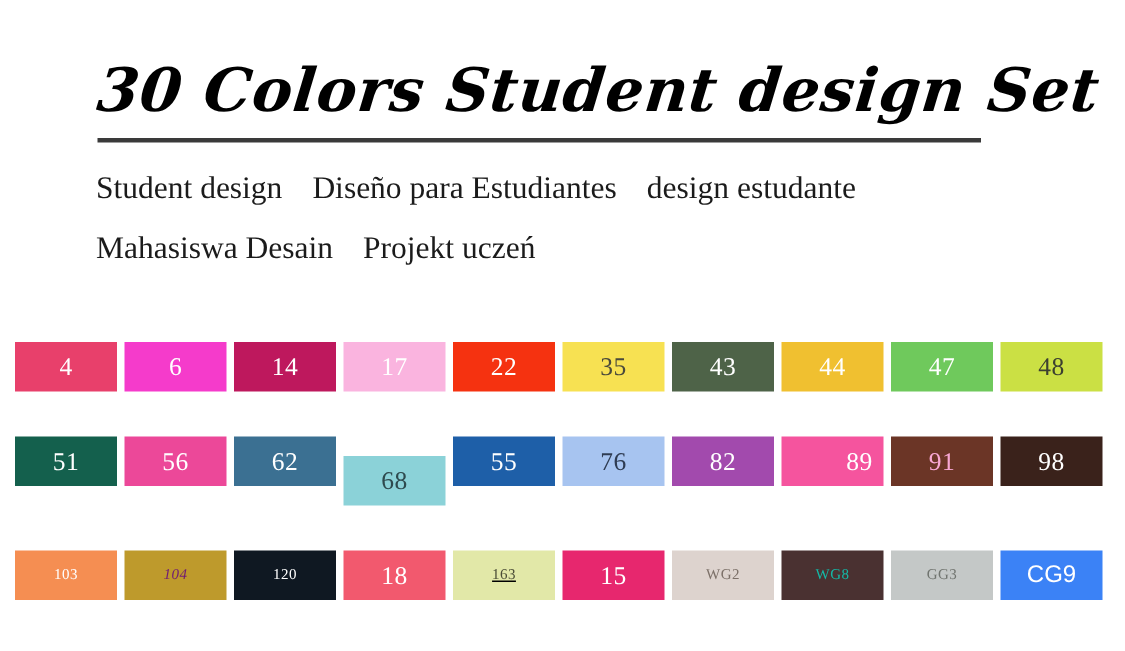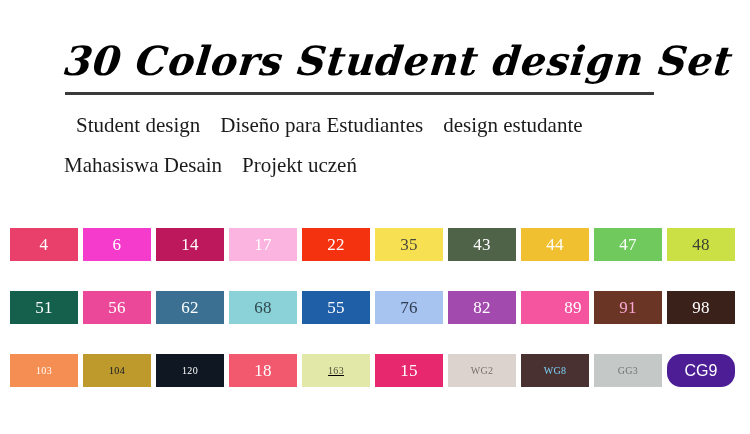--- a/index.html
+++ b/index.html
@@ -60,21 +60,21 @@
 
   .subtitle-line {
     position: absolute;
     left: 64px;
     font-family: "Liberation Serif", "DejaVu Serif", serif;
     font-size: 21px;
     line-height: 26px;
     color: #1b1b1b;
     white-space: nowrap;
   }
-  .subtitle-line.line-1 { top: 112px; margin-left: 12px; }
+  .subtitle-line.line-1 { top: 112px; }
   .subtitle-line.line-2 { top: 152px; }
 
   .subtitle-seg { display: inline-block; }
   .subtitle-seg + .subtitle-seg { margin-left: 20px; }
 
   
   .swatch-grid {
     position: absolute;
     left: 10px;
     top: 228px;
@@ -166,21 +166,21 @@
       <div class="swatch-row">
         <div class="swatch" style="background: rgb(20, 96, 77);">
           <span class="swatch-label" style="color: rgb(255, 255, 255);">51</span>
         </div>
         <div class="swatch" style="background: #ec4899;">
           <span class="swatch-label" style="color: rgb(255, 255, 255);">56</span>
         </div>
         <div class="swatch" style="background: rgb(59, 112, 146);">
           <span class="swatch-label" style="color: rgb(255, 255, 255);">62</span>
         </div>
-        <div class="swatch" style="background: rgb(139, 210, 216);">
+        <div class="swatch" style="background: rgb(139, 210, 216); margin-top: 13px;">
           <span class="swatch-label" style="color: rgb(46, 74, 78);">68</span>
         </div>
         <div class="swatch" style="background: rgb(30, 95, 168);">
           <span class="swatch-label" style="color: rgb(255, 255, 255);">55</span>
         </div>
         <div class="swatch" style="background: rgb(167, 196, 240);">
           <span class="swatch-label" style="color: rgb(47, 60, 82);">76</span>
         </div>
         <div class="swatch" style="background: rgb(162, 74, 173);">
           <span class="swatch-label" style="color: rgb(255, 255, 255);">82</span>
@@ -193,42 +193,42 @@
         </div>
         <div class="swatch" style="background: rgb(58, 34, 27);">
           <span class="swatch-label" style="color: rgb(255, 255, 255);">98</span>
         </div>
       </div>
       <div class="swatch-row">
         <div class="swatch small-label" style="background: rgb(245, 142, 82);">
           <span class="swatch-label" style="color: rgb(255, 255, 255);">103</span>
         </div>
         <div class="swatch small-label" style="background: rgb(190, 154, 44);">
-          <span class="swatch-label" style="color: #0f172a;">104</span>
+          <span class="swatch-label" style="color: #701a75; font-style: italic;">104</span>
         </div>
         <div class="swatch small-label" style="background: rgb(15, 24, 34);">
           <span class="swatch-label" style="color: rgb(255, 255, 255);">120</span>
         </div>
         <div class="swatch" style="background: rgb(242, 89, 110);">
           <span class="swatch-label" style="color: rgb(255, 255, 255);">18</span>
         </div>
         <div class="swatch small-label" style="background: rgb(226, 232, 168); text-decoration: underline;">
           <span class="swatch-label" style="color: rgb(74, 76, 54);">163</span>
         </div>
         <div class="swatch" style="background: rgb(231, 39, 110);">
           <span class="swatch-label" style="color: rgb(255, 255, 255);">15</span>
         </div>
         <div class="swatch small-label" style="background: rgb(221, 211, 206);">
           <span class="swatch-label" style="color: rgb(124, 112, 104);">WG2</span>
         </div>
         <div class="swatch small-label" style="background: rgb(74, 49, 49);">
-          <span class="swatch-label" style="color: #7dd3fc;">WG8</span>
+          <span class="swatch-label" style="color: #14b8a6;">WG8</span>
         </div>
         <div class="swatch small-label" style="background: rgb(196, 200, 199);">
           <span class="swatch-label" style="color: rgb(112, 116, 111);">GG3</span>
         </div>
-        <div class="swatch sans" style="background: #4c1d95; border-radius: 14px;">
+        <div class="swatch sans" style="background: #3b82f6;">
           <span class="swatch-label" style="color: rgb(255, 255, 255);">CG9</span>
         </div>
       </div>
     </div>
 
 </div>
 
 </body></html>

